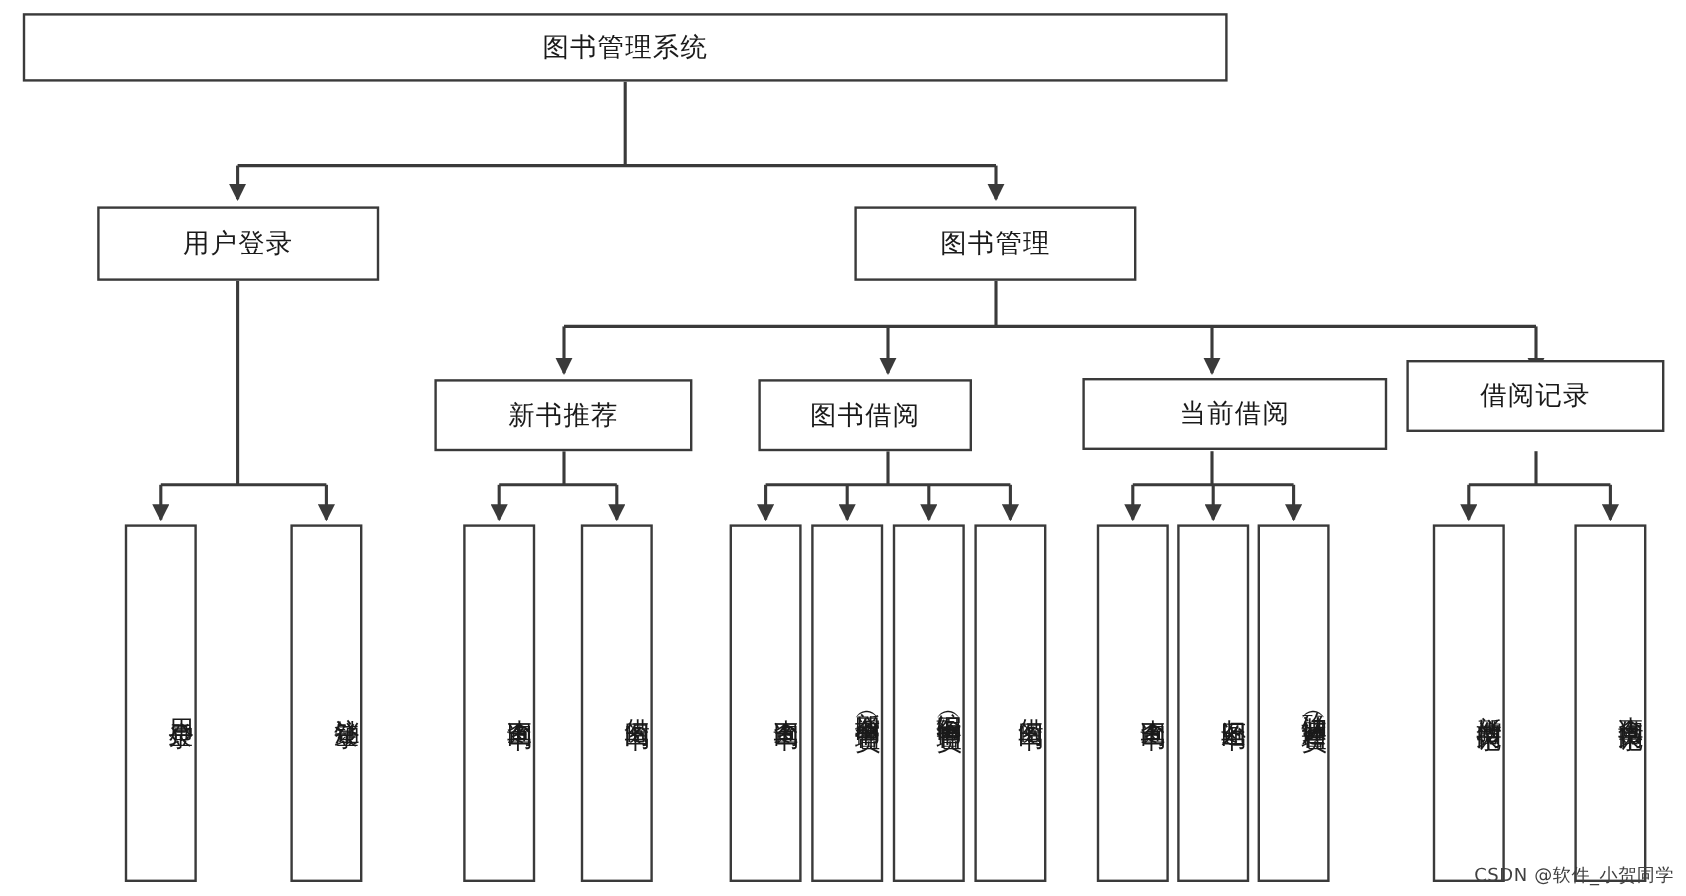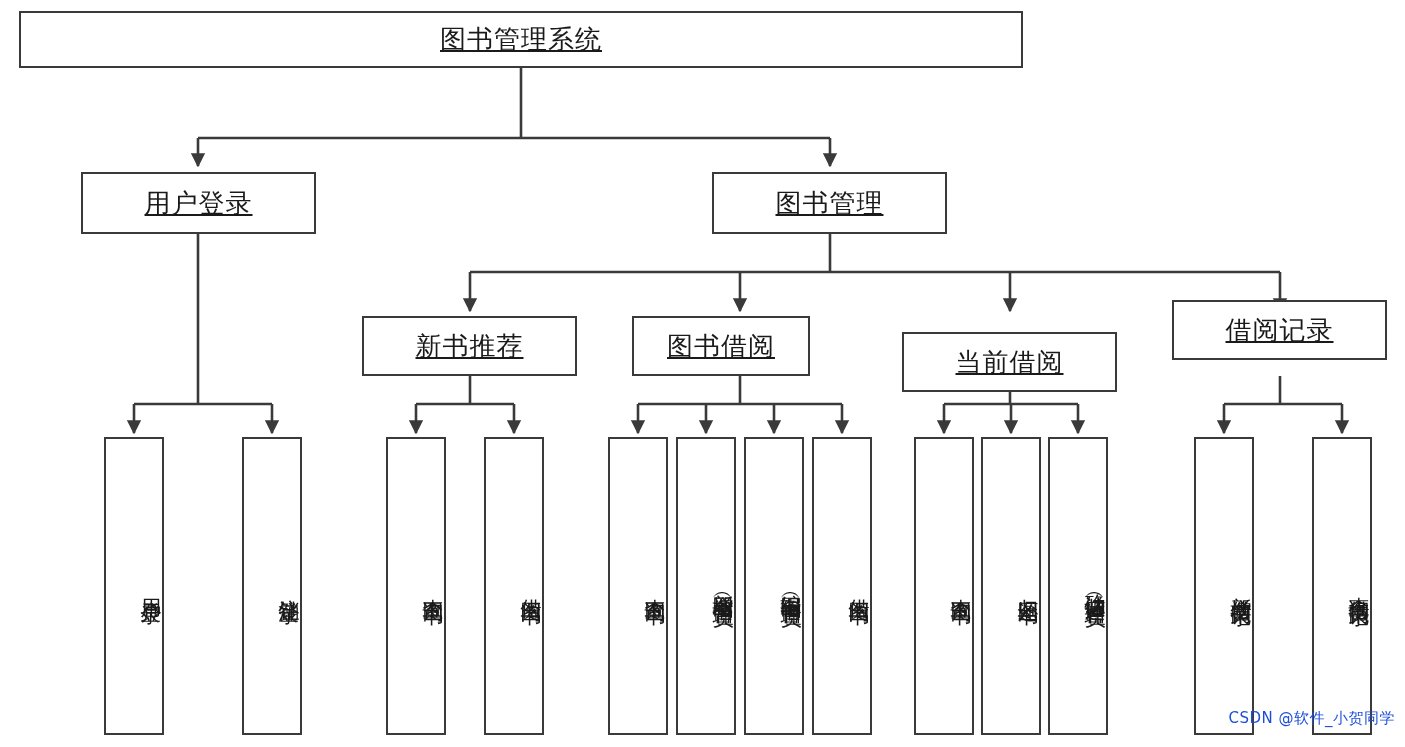--- a/index.html
+++ b/index.html
@@ -16,46 +16,45 @@
     position:absolute;
     box-sizing:border-box;
     background:#ffffff;
     border:2px solid #3a3a3a;
     display:flex;
     align-items:center;
     justify-content:center;
     color:#1a1a1a;
   }
   .node.h{
-    font-size:26px;
+    font-size:22px;
     letter-spacing:1px;
-    text-decoration:underline;
   }
   .node.v{
     writing-mode:vertical-rl;
     text-orientation:upright;
     font-size:21px;
     line-height:1.12;
     letter-spacing:2px;
     padding:6px 0;
     align-items:flex-start;
     justify-content:center;
   }
   .node .lbl{white-space:pre-line;}
   .node.v .lbl{
     writing-mode:vertical-rl;
     text-orientation:upright;
     display:block;
   }
 
   #watermark{
     position:absolute;
-    right:10px;bottom:19px;
+    right:10px;bottom:8px;
     font-size:15px;
-    color:#1d4ed8;
+    color:#404040;
     letter-spacing:0.5px;
     white-space:nowrap;
     pointer-events:none;
   }
 </style>
 </head>
 <body>
 
 <div id="stage">
 
@@ -119,21 +118,21 @@
   <div class="node h" style="left:712px;top:172px;width:235px;height:62px;text-align:right;">
     <span class="lbl">图书管理</span>
   </div>
 
   <div class="node h" style="left:362px;top:316px;width:215px;height:60px;">
     <span class="lbl">新书推荐</span>
   </div>
   <div class="node h" style="left:632px;top:316px;width:178px;height:60px;">
     <span class="lbl">图书借阅</span>
   </div>
-  <div class="node h" style="left:902px;top:332px;width:215px;height:60px;">
+  <div class="node h" style="left:902px;top:315px;width:254px;height:60px;">
     <span class="lbl">当前借阅</span>
   </div>
   <div class="node h" style="left:1172px;top:300px;width:215px;height:60px;">
     <span class="lbl">借阅记录</span>
   </div>
 
   <div class="node v" style="left:104px;top:437px;width:60px;height:298px;">
     <span class="lbl">用户登录</span>
   </div>
   <div class="node v" style="left:242px;top:437px;width:60px;height:298px;">

